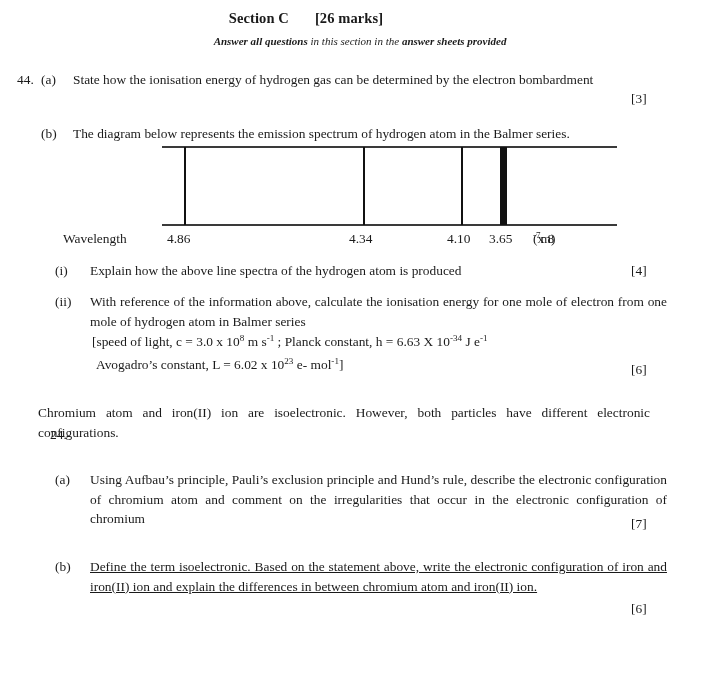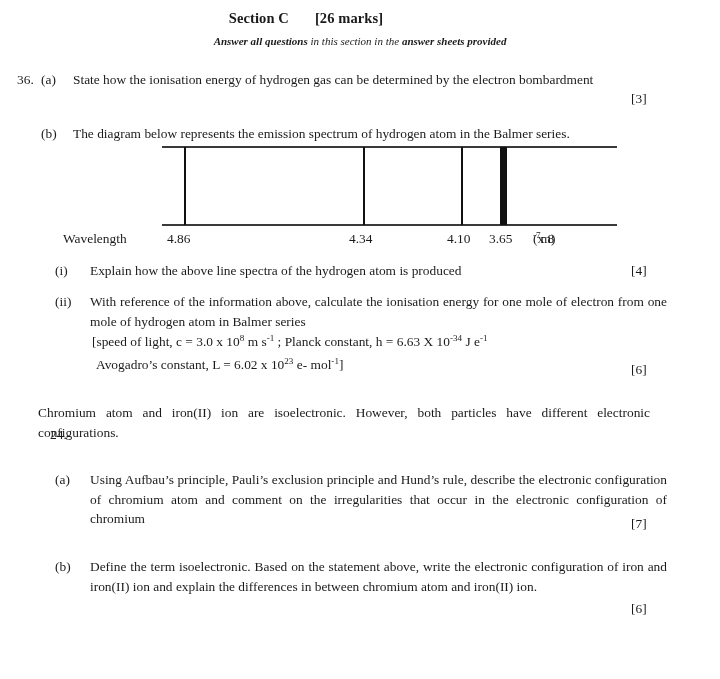--- a/index.html
+++ b/index.html
@@ -117,21 +117,21 @@
 <div class="page">
 
   <div class="section-head">
     <span>Section C</span><span class="gap"></span><span>[26 marks]</span>
   </div>
 
   <div class="answer-line">
     <b>Answer all questions</b><span> in this section in the </span><b>answer sheets provided</b>
   </div>
 
-  <div class="qnum" style="left:17px; top:70px;">36.</div>
+  <div class="qnum" style="left:17px; top:70px;">44.</div>
   <div class="qlabel" style="left:41px; top:70px;">(a)</div>
   <div class="qrow justified" style="left:73px; top:70px; width:545px;">State how the ionisation energy of hydrogen gas can be determined by the electron bombardment</div>
   <div class="marks" style="left:631px; top:89px;">[3]</div>
 
   <div class="qlabel" style="left:41px; top:124px;">(b)</div>
   <div class="qrow" style="left:73px; top:124px; width:600px;">The diagram below represents the emission spectrum of hydrogen atom in the Balmer series.</div>
 
   <div class="spectrum">
     <div class="hline top"></div>
     <div class="hline bottom"></div>
@@ -164,16 +164,16 @@
   <div class="marks" style="left:631px; top:360px;">[6]</div>
 
   <div class="qnum" style="left:17px; top:425px;margin-left:33px;">24.</div>
   <div class="qrow justified" style="left:38px; top:403px; width:612px;">Chromium atom and iron(II) ion are isoelectronic. However, both particles have different electronic configurations.</div>
 
   <div class="qlabel" style="left:55px; top:470px;">(a)</div>
   <div class="qrow justified" style="left:90px; top:470px; width:577px;">Using Aufbau’s principle, Pauli’s exclusion principle and Hund’s rule, describe the electronic configuration of chromium atom and comment on the irregularities that occur in the electronic configuration of chromium</div>
   <div class="marks" style="left:631px; top:514px;">[7]</div>
 
   <div class="qlabel" style="left:55px; top:557px;">(b)</div>
-  <div class="qrow justified" style="left:90px; top:557px; width:577px;">Define the term isoelectronic. Based on the statement above, write the electronic configuration of iron and iron(II) ion and explain the differences in between chromium atom and iron(II) ion.</div>
+  <div class="qrow justified" style="left:90px; top:557px; width:577px;text-decoration:underline;">Define the term isoelectronic. Based on the statement above, write the electronic configuration of iron and iron(II) ion and explain the differences in between chromium atom and iron(II) ion.</div>
   <div class="marks" style="left:631px; top:599px;">[6]</div>
 
 </div>
 
 </body></html>

